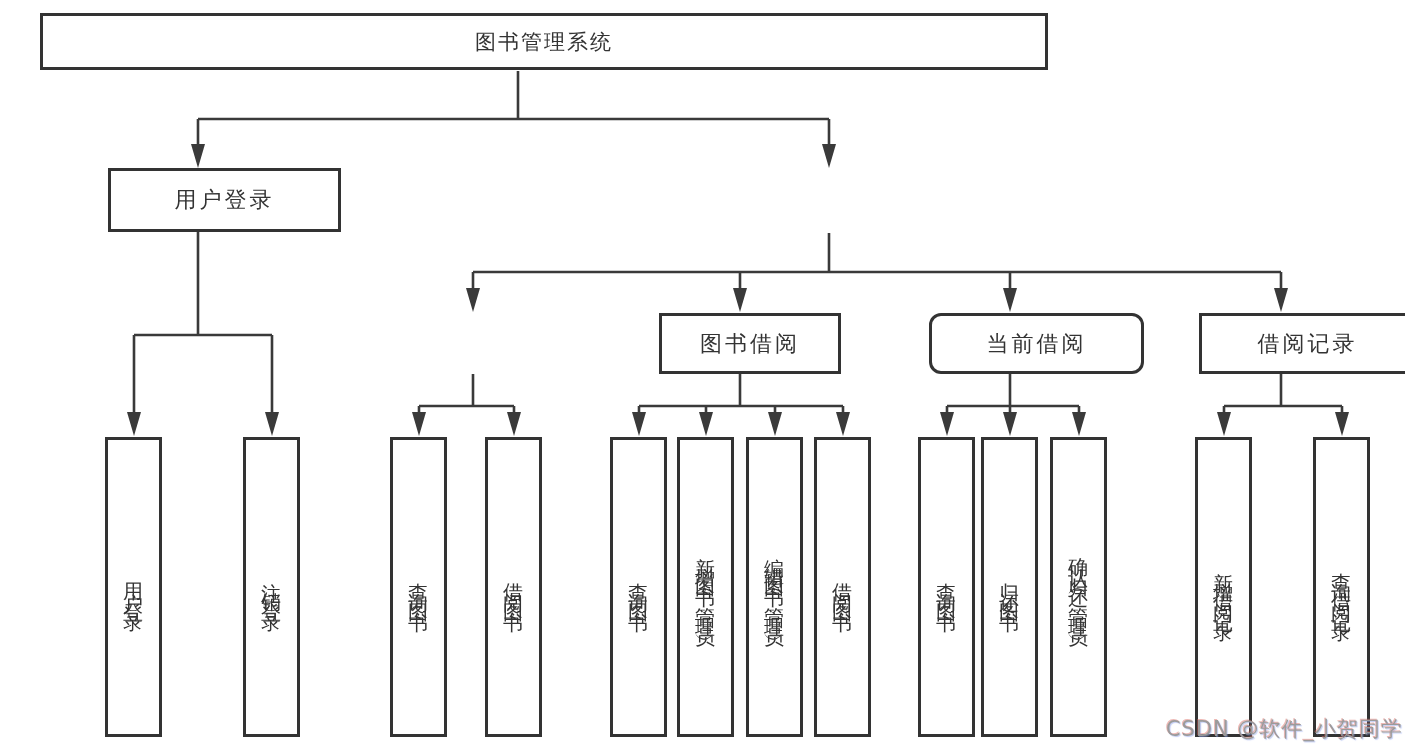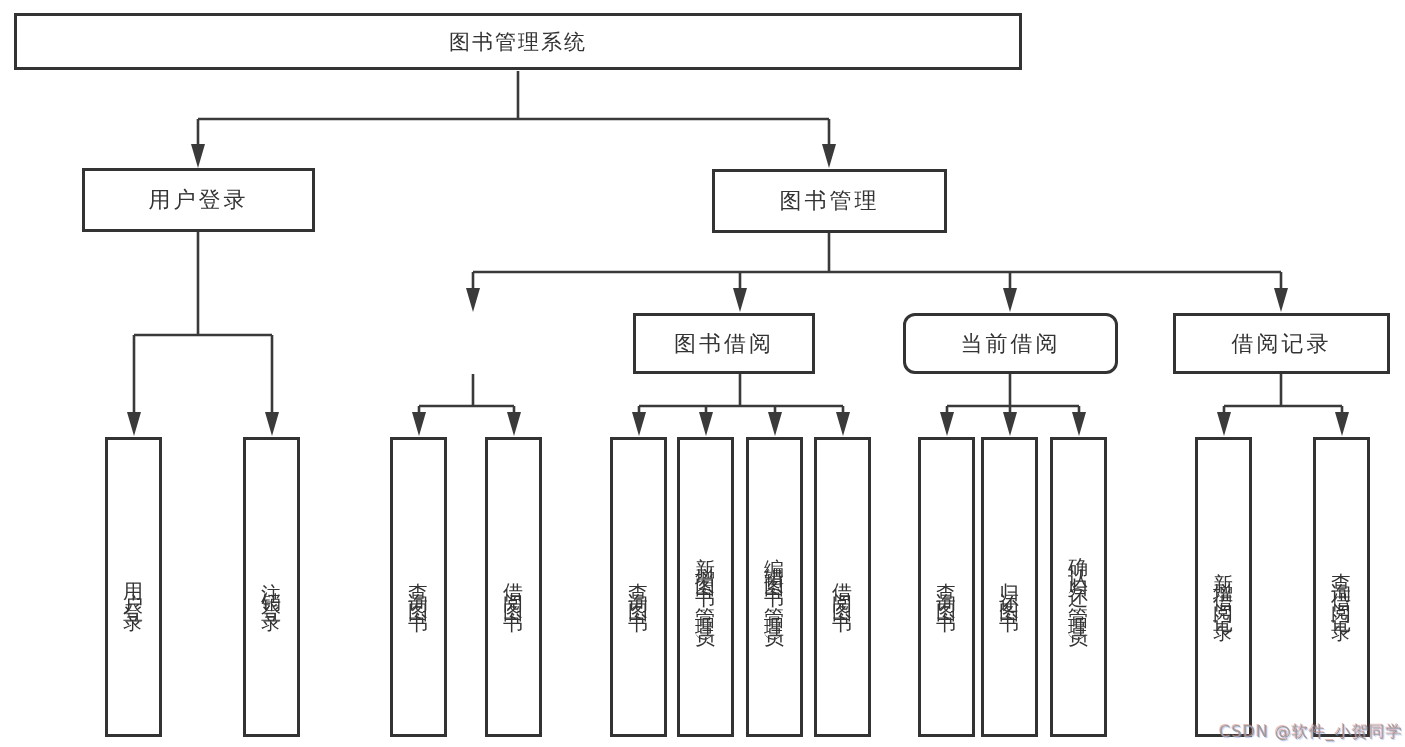--- a/index.html
+++ b/index.html
@@ -18,20 +18,21 @@
   }
   .box {
     position: absolute;
     box-sizing: border-box;
     border: 3px solid #333333;
     background: #ffffff;
     display: flex;
     align-items: center;
     justify-content: center;
     color: #333333;
+    margin-left: 26px;
   }
   .root-box  { font-size: 21px; letter-spacing: 2px; }
   .lvl-box   { font-size: 22px; letter-spacing: 3px; }
   .leaf {
     position: absolute;
     top: 437px;
     width: 57px;
     height: 300px;
     box-sizing: border-box;
     border: 3px solid #333333;
@@ -46,21 +47,21 @@
     font-size: 20px;
     letter-spacing: 10px;
     line-height: 1;
     color: #333333;
     white-space: nowrap;
   }
   .watermark {
     position: absolute;
     right: 2px;
     bottom: 4px;
-    font-size: 16px;
+    font-size: 21px;
     letter-spacing: 1px;
     color: #9b9b9b;
     text-shadow: -1px -1px 0 rgba(214, 100, 90, 0.45), 1px 1px 1px rgba(140, 160, 235, 0.55);
     z-index: 5;
   }
 </style>
 </head>
 <body>
 
 <div id="stage">
@@ -97,23 +98,20 @@
       <polygon points="1335,412 1349,412 1342,436"></polygon>
     </g>
   </svg>
 
   <div class="box root-box" style="left:14px; top:13px; width:1008px; height:57px;">
     <span>图书管理系统</span>
   </div>
 
   <div class="box lvl-box" style="left:82px; top:168px; width:233px; height:64px;">
     <span>用户登录</span>
-  </div>
-  <div class="box lvl-box" style="left:712px; top:169px; width:235px; height:64px;">
-    <span>图书管理</span>
   </div>
 
   <div class="box lvl-box" style="left:633px; top:313px; width:182px; height:61px;">
     <span>图书借阅</span>
   </div>
   <div class="box lvl-box" style="left:903px; top:313px; width:215px; height:61px;border-radius:12px;">
     <span>当前借阅</span>
   </div>
   <div class="box lvl-box" style="left:1173px; top:313px; width:217px; height:61px;">
     <span>借阅记录</span>

